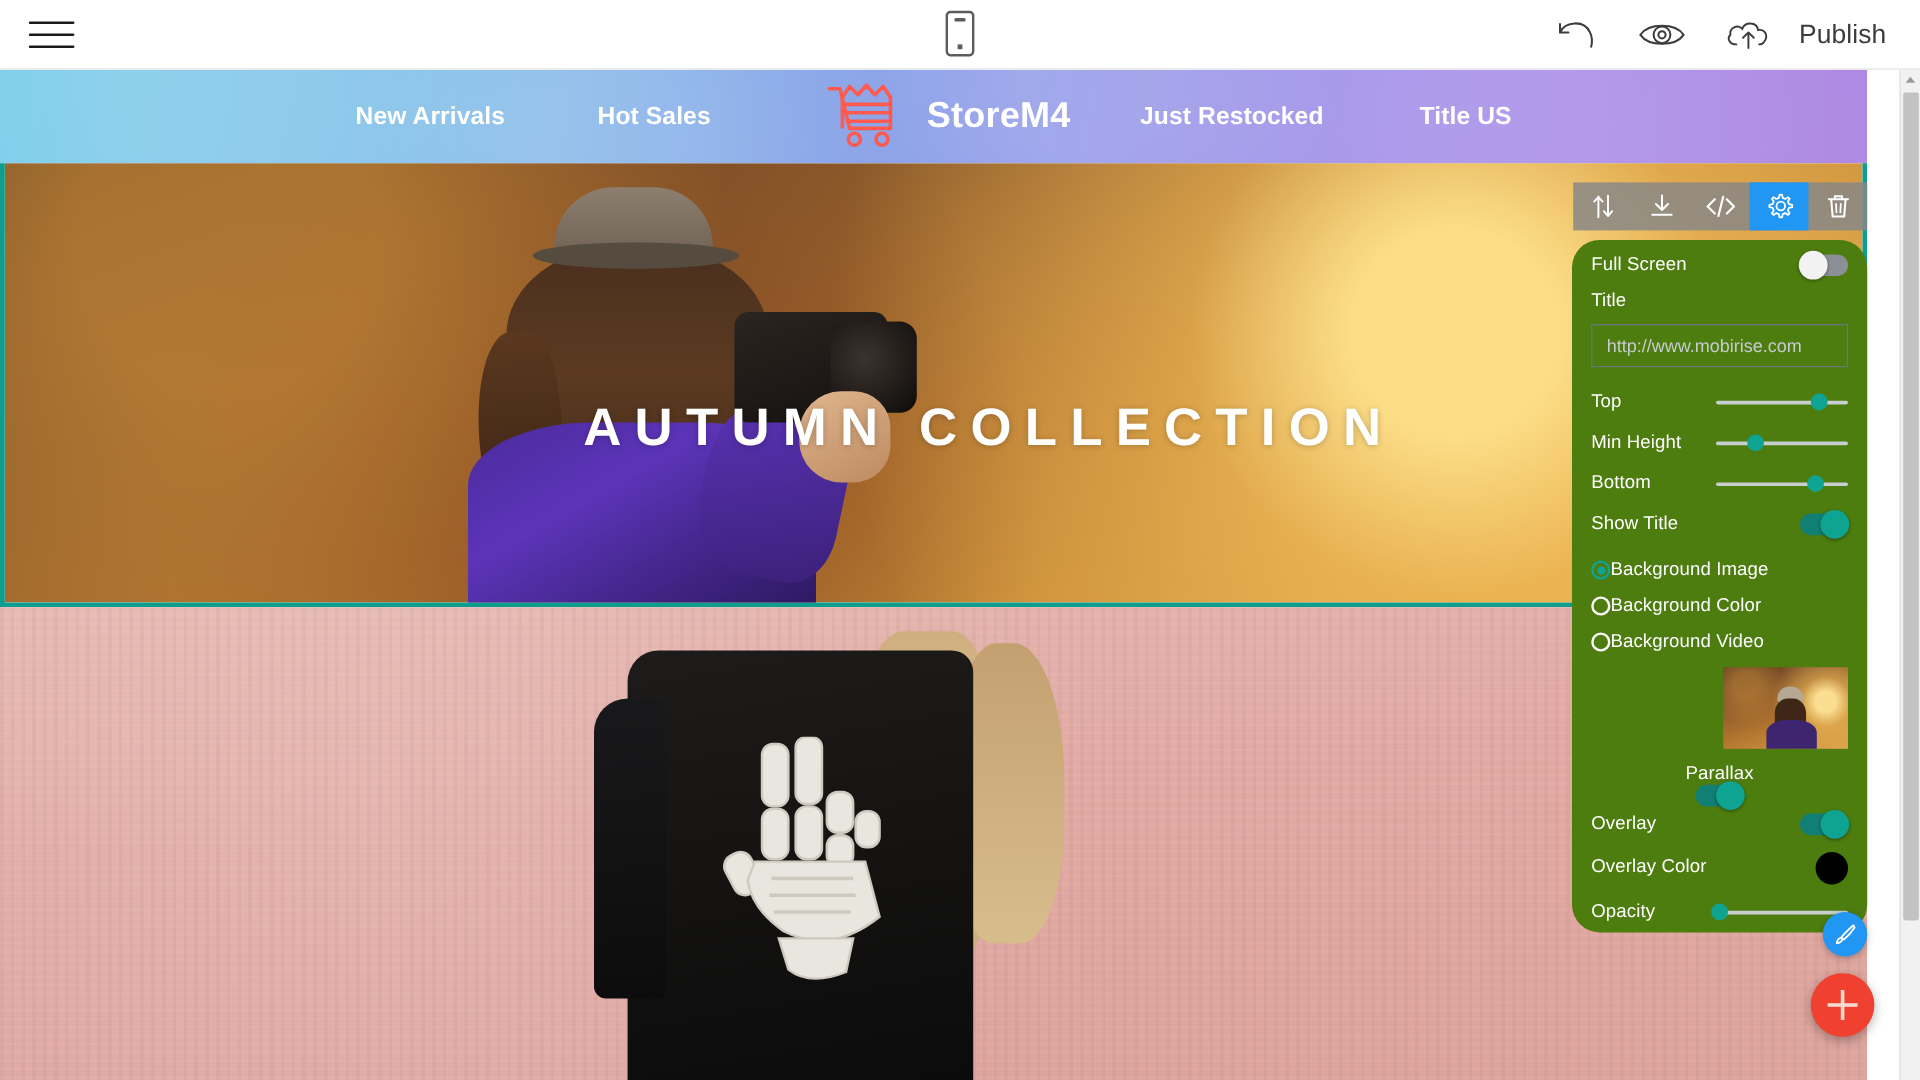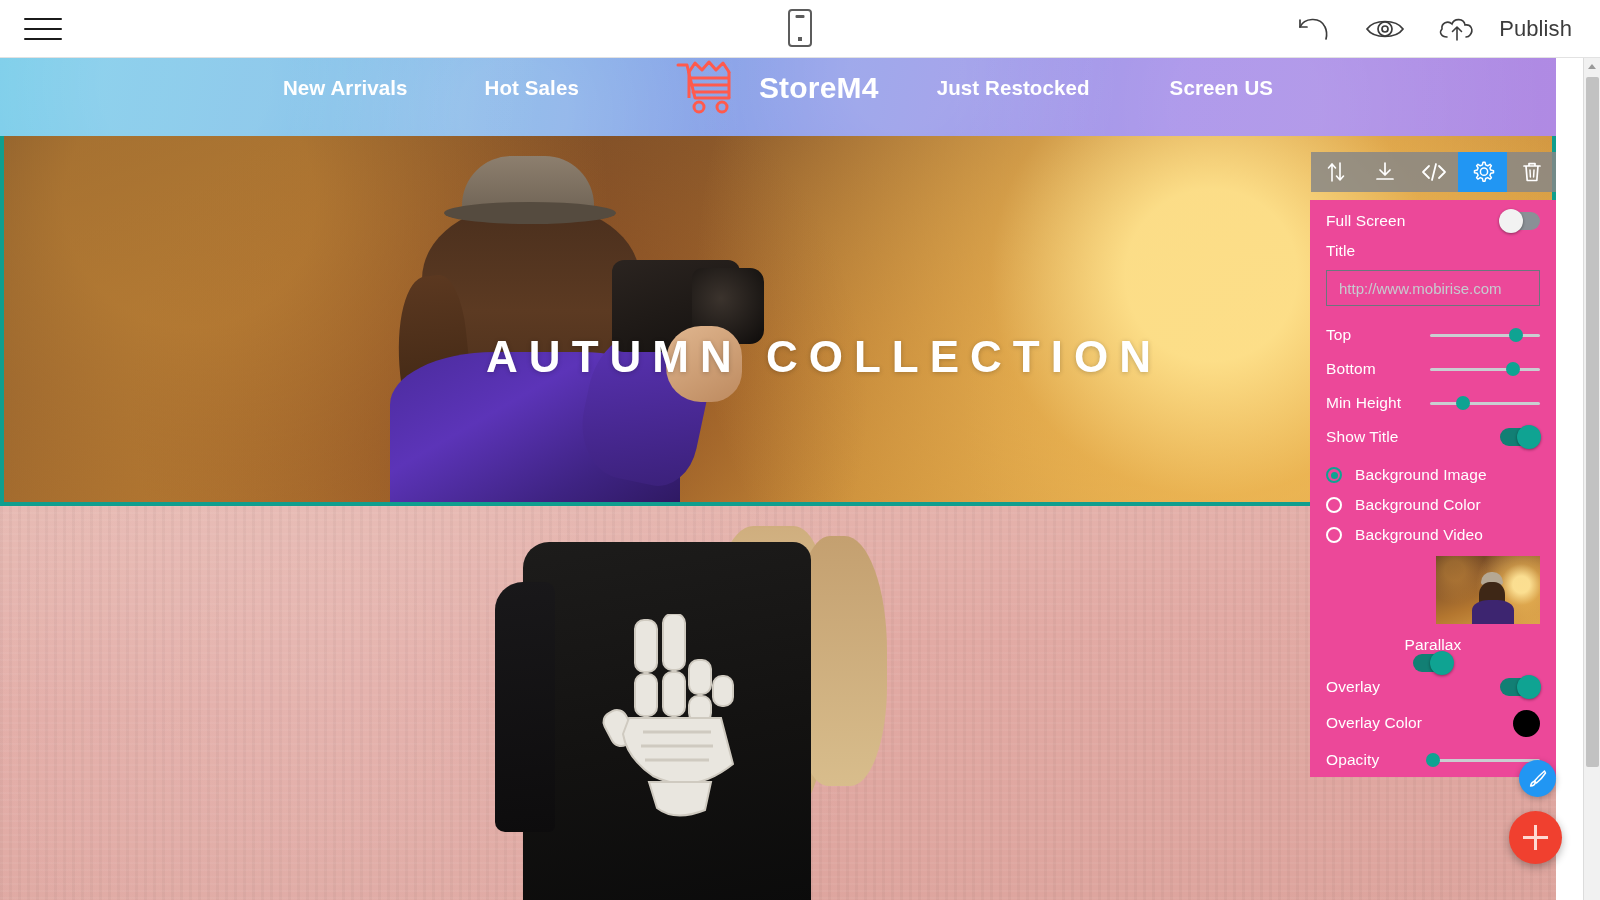--- a/index.html
+++ b/index.html
@@ -62,21 +62,21 @@
     width: 1556px; height: 842px;
     overflow: hidden;
     background: #f4f4f4;
   }
 
   
   .sitenav {
     position: relative;
     height: 78px; width: 100%;
     background: linear-gradient(103deg,#6ec9e8 0%,#72b8e6 22%,#8d9ce8 52%,#a48ce8 76%,#b08ae3 100%);
-    display: flex; align-items: flex-start; justify-content: center;
+    display: flex; align-items: center; justify-content: center;
     overflow: hidden;
   }
   .sitenav::after{
     content:""; position:absolute; inset:0;
     background:
       radial-gradient(circle at 12% 30%, rgba(255,255,255,.22) 0 6%, transparent 26%),
       radial-gradient(circle at 33% 70%, rgba(255,255,255,.18) 0 5%, transparent 22%),
       radial-gradient(circle at 58% 20%, rgba(255,255,255,.15) 0 6%, transparent 24%),
       radial-gradient(circle at 80% 62%, rgba(255,255,255,.13) 0 6%, transparent 24%);
     pointer-events:none;
@@ -216,25 +216,26 @@
   .stool {
     width: 49px; display: flex; align-items: center; justify-content: center;
     cursor: pointer;
   }
   .stool.active { background: #2196f3; }
 
   
   .panel {
     position: absolute; top: 200px; right: 44px;
     width: 246px; height: 577px;
-    background: #ec4899;
+    background: #4d7c0f;
     color: #ffffff;
     z-index: 50;
     padding: 0 16px;
     font-size: 15px;
+    border-radius: 23px;
   }
   .row {
     display: flex; align-items: center; justify-content: space-between;
     height: 34px;
   }
   .label { font-size: 15.5px; color: #ffffff; letter-spacing: .1px; }
   .toggle {
     width: 40px; height: 18px; border-radius: 9px;
     background: #8a9096; position: relative; cursor: pointer; flex: none;
   }
@@ -259,21 +260,21 @@
   }
   .slider .track {
     position: absolute; top: 6px; left: 0; right: 0; height: 3px;
     background: #c9ced1; border-radius: 2px;
   }
   .slider .knob {
     position: absolute; top: 0; width: 14px; height: 14px;
     border-radius: 50%; background: #0fa392;
     transform: translateX(-50%);
   }
-  .radio-row { display: flex; align-items: center; gap: 13px; height: 30px; cursor: pointer; }
+  .radio-row { display: flex; align-items: center; gap: 0; height: 30px; cursor: pointer; }
   .radio {
     width: 16px; height: 16px; border-radius: 50%;
     border: 2px solid #ffffff; position: relative; flex: none;
   }
   .radio.sel { border-color: #0fa392; }
   .radio.sel::after {
     content: ""; position: absolute; inset: 2.5px;
     border-radius: 50%; background: #0fa392;
   }
   .thumbwrap { display: flex; justify-content: flex-end; margin-top: 6px; }
@@ -392,21 +393,21 @@
             <path d="M14 14 L14 40 M54 14 L54 40" fill="none" stroke="#ff5a4d" stroke-width="3"></path>
             <circle cx="24" cy="49" r="5" fill="none" stroke="#ff5a4d" stroke-width="3"></circle>
             <circle cx="47" cy="49" r="5" fill="none" stroke="#ff5a4d" stroke-width="3"></circle>
           </svg>
         </span>
         <span class="brandname">StoreM4</span>
       </div>
       <div class="nav-gap-c"></div>
       <div class="navlink">Just Restocked</div>
       <div class="nav-gap-d"></div>
-      <div class="navlink">Screen US</div>
+      <div class="navlink">Title US</div>
     </div>
   </div>
 
   <div class="hero">
     <div class="hero-bg"></div>
     <div class="hero-figure">
       <div class="fig-hair"></div>
       <div class="fig-hair2"></div>
       <div class="fig-shirt"></div>
       <div class="fig-hat"></div>
@@ -502,32 +503,32 @@
 
   <div class="row" style="margin-top:12px;">
     <span class="label">Top</span>
     <span class="slider">
       <span class="track"></span>
         <span class="knob" style="left:78%"></span>
     </span>
   </div>
 
   <div class="row">
+    <span class="label">Min Height</span>
+    <span class="slider">
+      <span class="track"></span>
+        <span class="knob" style="left:30%"></span>
+    </span>
+  </div>
+
+  <div class="row">
     <span class="label">Bottom</span>
     <span class="slider">
       <span class="track"></span>
         <span class="knob" style="left:75%"></span>
-    </span>
-  </div>
-
-  <div class="row">
-    <span class="label">Min Height</span>
-    <span class="slider">
-      <span class="track"></span>
-        <span class="knob" style="left:30%"></span>
     </span>
   </div>
 
   <div class="row">
     <span class="label">Show Title</span>
     <span class="toggle on">
         <span class="knob"></span>
       </span>
   </div>
 

